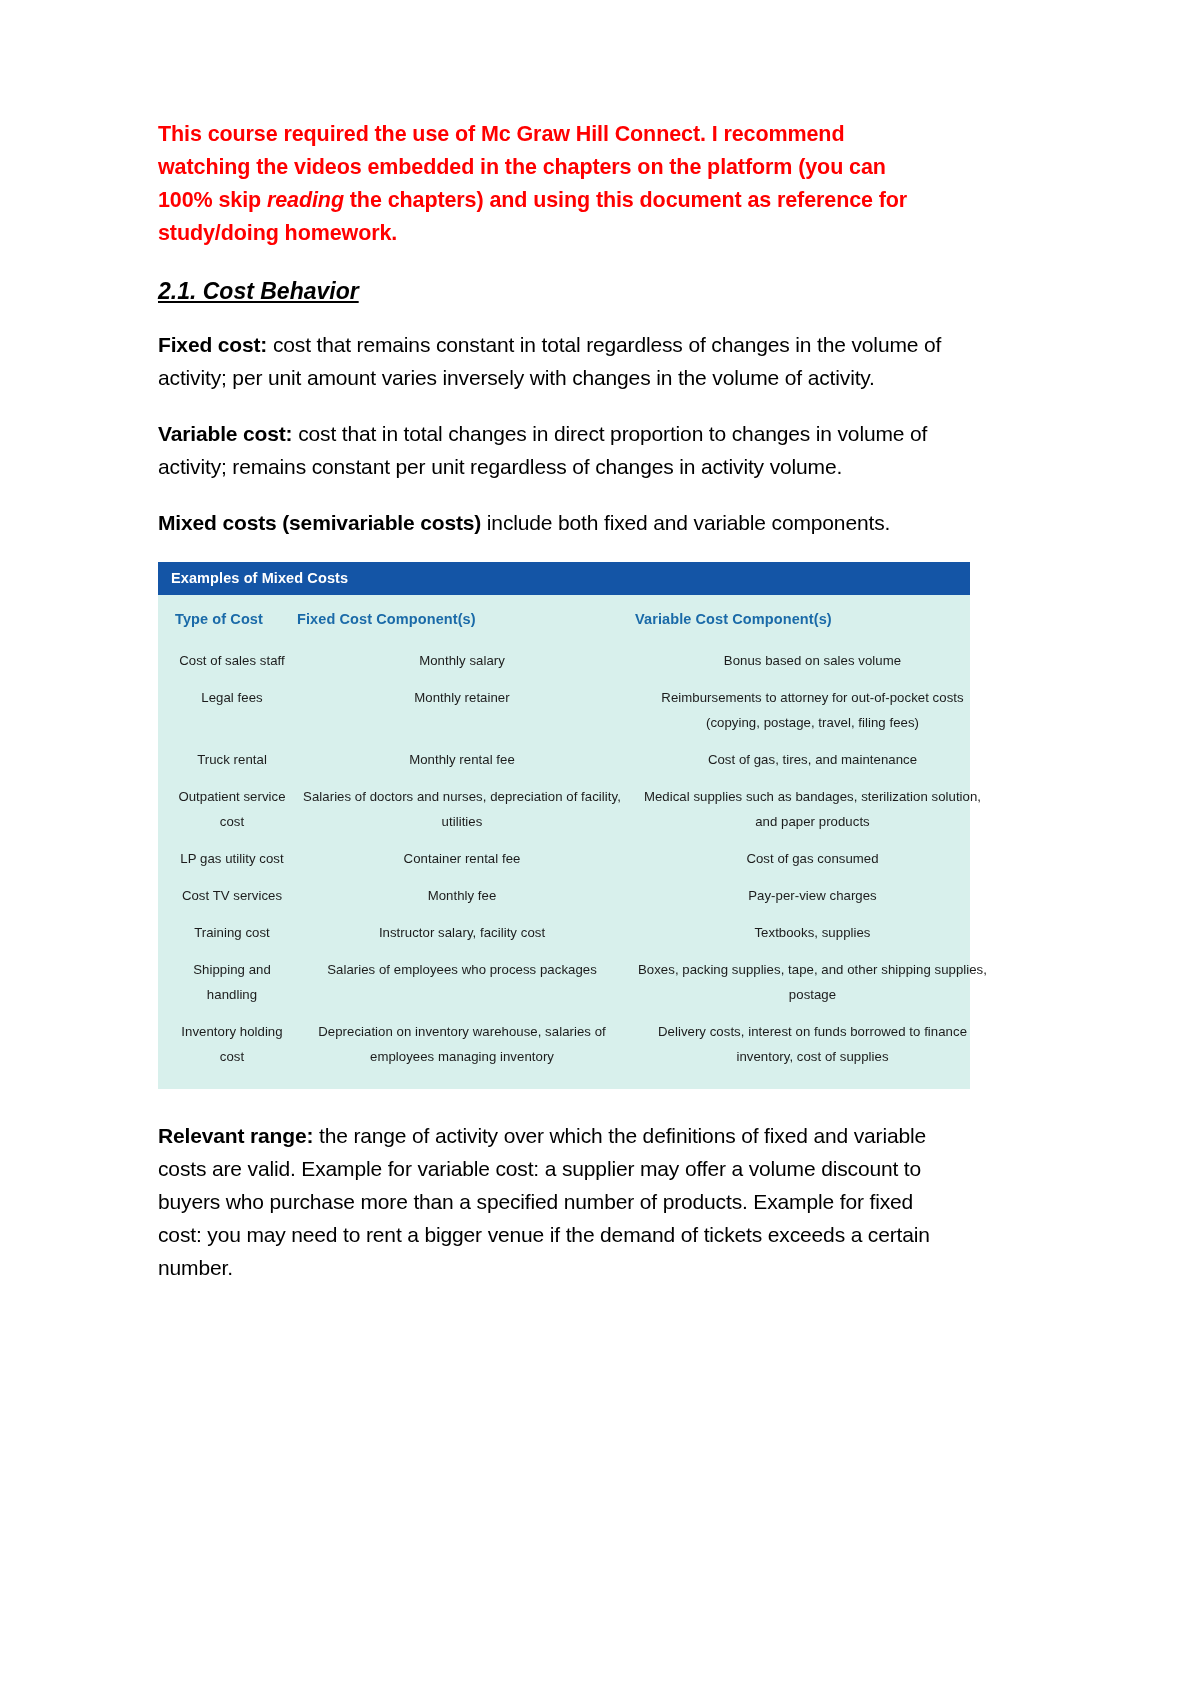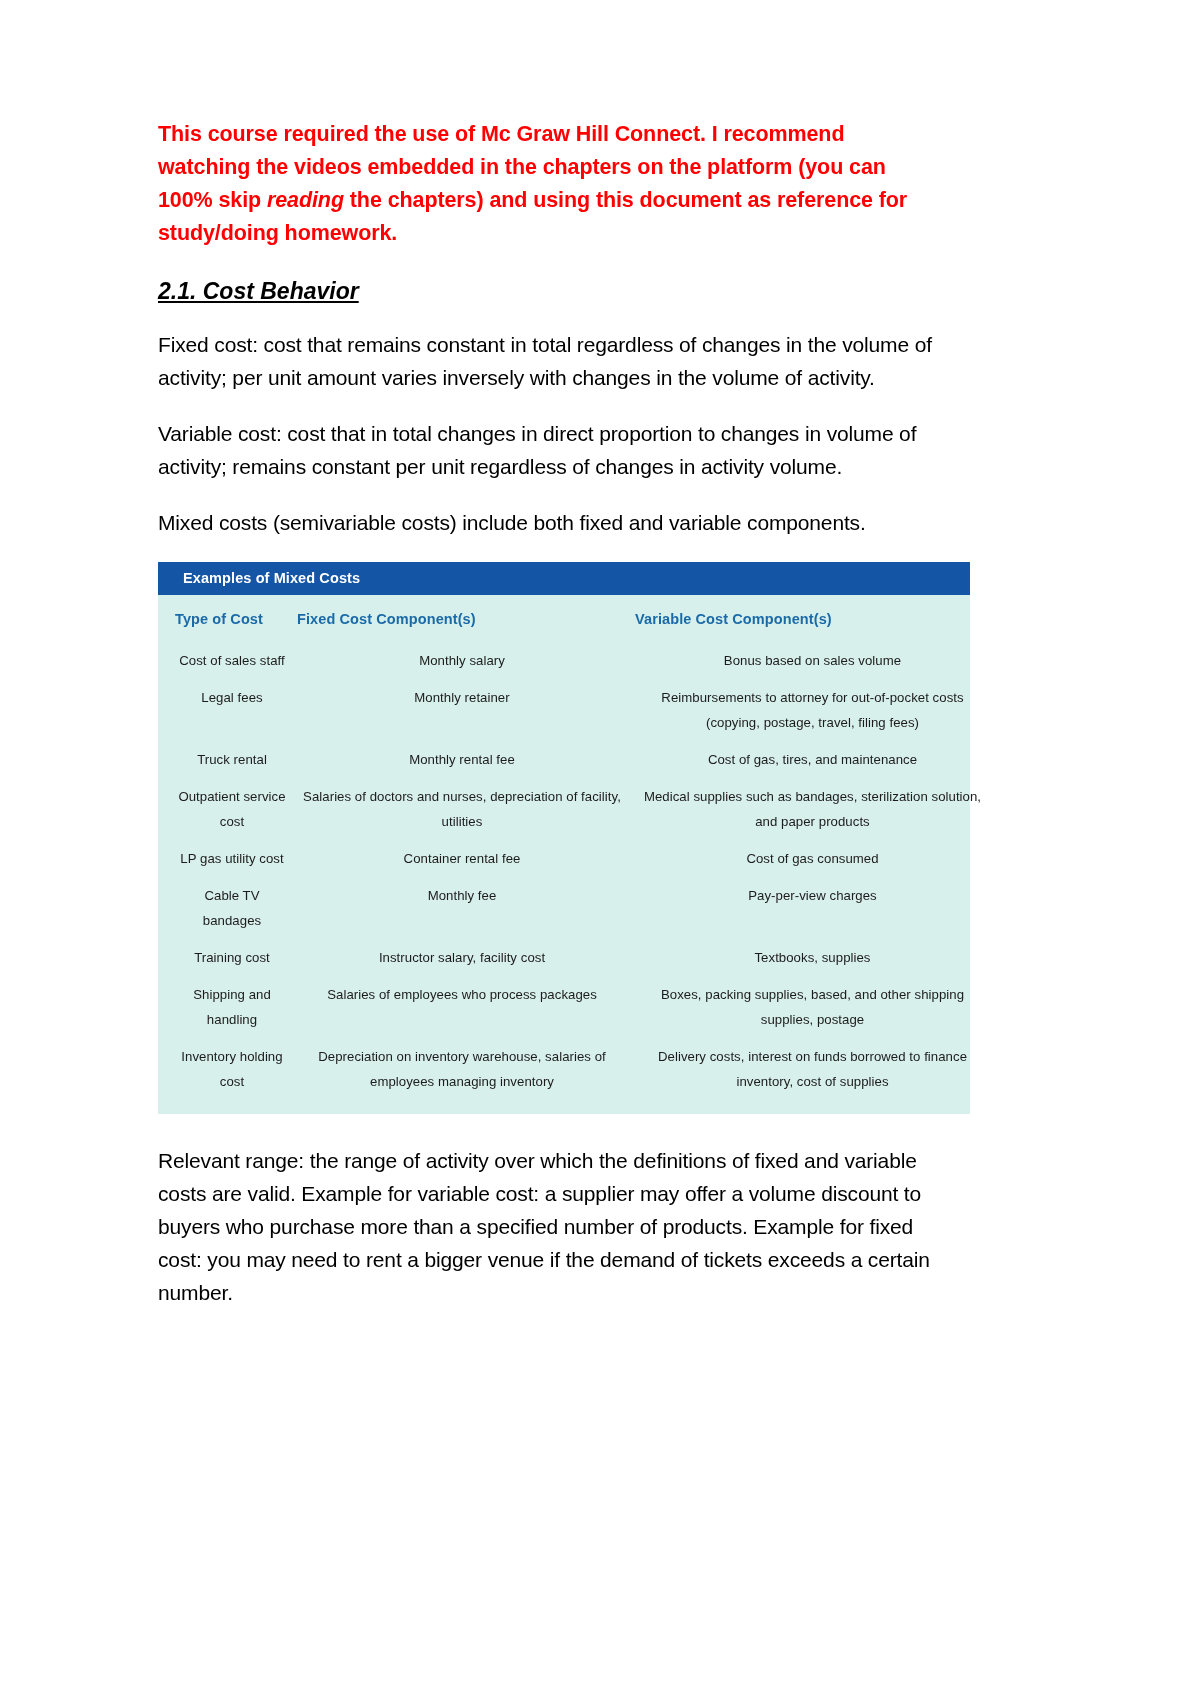--- a/index.html
+++ b/index.html
@@ -45,35 +45,35 @@
     text-underline-offset: 2px;
     font-style: italic;
   }
   p.body-para {
     font-size: 21px;
     line-height: 33px;
     margin: 0 0 23px 0;
     width: 790px;
     letter-spacing: -0.15px;
   }
-  p.body-para b { font-weight: normal; }
+  p.body-para b { font-weight: bold; }
 
   
   .mixed-table {
     width: 812px;
     margin: 7px 0 30px 0;
     background: #d8efeb;
     border-collapse: collapse;
   }
   .table-title-bar {
     background: #1455a6;
     color: #ffffff;
     font-size: 14.5px;
     font-weight: bold;
-    padding: 8px 13px 9px 25px;
+    padding: 8px 13px 9px 13px;
     letter-spacing: 0.1px;
   }
   .table-body {
     background: #d8f0ec;
     padding: 4px 0 14px 0;
   }
   table.cost-rows {
     border-collapse: collapse;
     width: 100%;
     table-layout: fixed;
@@ -148,33 +148,33 @@
             <td class="c0">Outpatient service cost</td>
             <td class="c1">Salaries of doctors and nurses, depreciation of facility, utilities</td>
             <td class="c2">Medical supplies such as bandages, sterilization solution, and paper products</td>
           </tr>
           <tr>
             <td class="c0">LP gas utility cost</td>
             <td class="c1">Container rental fee</td>
             <td class="c2">Cost of gas consumed</td>
           </tr>
           <tr>
-            <td class="c0">Cable TV bandages</td>
+            <td class="c0">Cost TV services</td>
             <td class="c1">Monthly fee</td>
             <td class="c2">Pay-per-view charges</td>
           </tr>
           <tr>
             <td class="c0">Training cost</td>
             <td class="c1">Instructor salary, facility cost</td>
             <td class="c2">Textbooks, supplies</td>
           </tr>
           <tr>
             <td class="c0">Shipping and handling</td>
             <td class="c1">Salaries of employees who process packages</td>
-            <td class="c2">Boxes, packing supplies, based, and other shipping supplies, postage</td>
+            <td class="c2">Boxes, packing supplies, tape, and other shipping supplies, postage</td>
           </tr>
           <tr>
             <td class="c0">Inventory holding cost</td>
             <td class="c1">Depreciation on inventory warehouse, salaries of employees managing inventory</td>
             <td class="c2">Delivery costs, interest on funds borrowed to finance inventory, cost of supplies</td>
           </tr>
         </tbody>
       </table>
     </div>
   </div>

